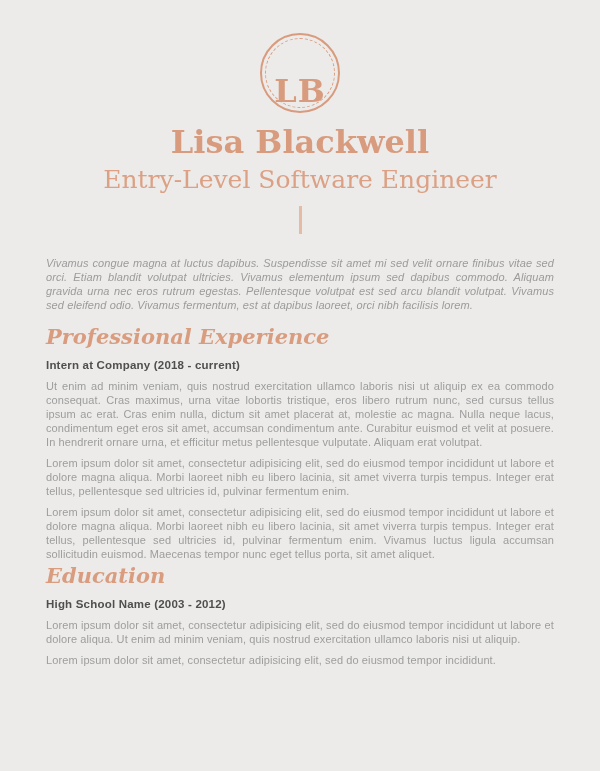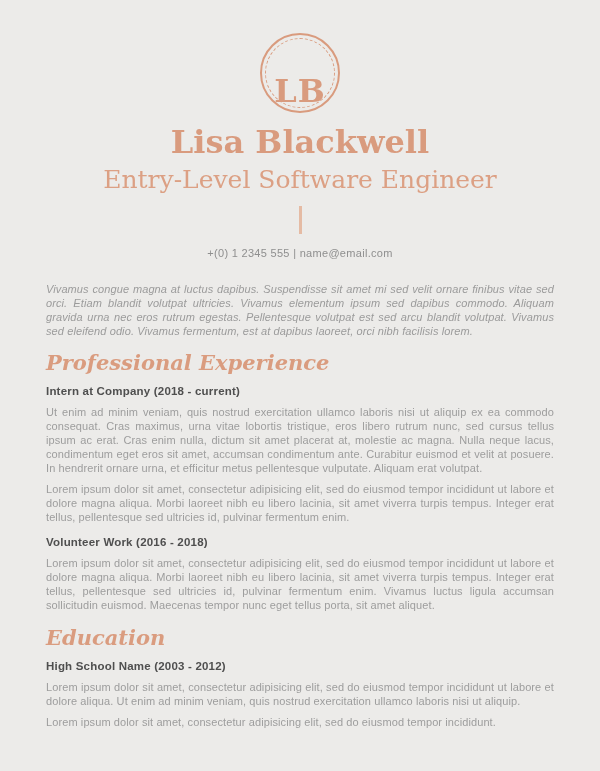--- a/index.html
+++ b/index.html
@@ -80,21 +80,21 @@
   }
   .section-heading {
     font-family: "DejaVu Serif", serif;
     font-weight: 700;
     font-style: italic;
     font-size: 21px;
     line-height: 26px;
     color: #DA9C7F;
   }
   .section-heading.first { margin-top: 12px; }
-  .section-heading.second { margin-top: 13px; }
+  .section-heading.second { margin-top: 2px; }
   .entry-title {
     margin-top: 9px;
     font-size: 11.5px;
     line-height: 13px;
     font-weight: 700;
     color: #4F4F4F;
     letter-spacing: 0.2px;
   }
   .entry-title.spaced { margin-top: 12px; }
   .entry-para {
@@ -113,36 +113,34 @@
 
   <header class="header">
     <div class="logo">
       <div class="logo-inner">
         <span class="monogram">LB</span>
       </div>
     </div>
     <h1 class="name">Lisa Blackwell</h1>
     <h2 class="job-title">Entry-Level Software Engineer</h2>
     <div class="v-divider"></div>
-    <div class="contact">+(0) 1 2345 555 | name@email.com</div>
   </header>
 
   <p class="summary">Vivamus congue magna at luctus dapibus. Suspendisse sit amet mi sed velit ornare finibus vitae sed orci. Etiam blandit volutpat ultricies. Vivamus elementum ipsum sed dapibus commodo. Aliquam gravida urna nec eros rutrum egestas. Pellentesque volutpat est sed arcu blandit volutpat. Vivamus sed eleifend odio. Vivamus fermentum, est at dapibus laoreet, orci nibh facilisis lorem.</p>
 
   <section>
     <h3 class="section-heading first">Professional Experience</h3>
 
     <div>
       <div class="entry-title">Intern at Company (2018 - current)</div>
       <p class="entry-para">Ut enim ad minim veniam, quis nostrud exercitation ullamco laboris nisi ut aliquip ex ea commodo consequat. Cras maximus, urna vitae lobortis tristique, eros libero rutrum nunc, sed cursus tellus ipsum ac erat. Cras enim nulla, dictum sit amet placerat at, molestie ac magna. Nulla neque lacus, condimentum eget eros sit amet, accumsan condimentum ante. Curabitur euismod et velit at posuere. In hendrerit ornare urna, et efficitur metus pellentesque vulputate. Aliquam erat volutpat.</p>
       <p class="entry-para">Lorem ipsum dolor sit amet, consectetur adipisicing elit, sed do eiusmod tempor incididunt ut labore et dolore magna aliqua. Morbi laoreet nibh eu libero lacinia, sit amet viverra turpis tempus. Integer erat tellus, pellentesque sed ultricies id, pulvinar fermentum enim.</p>
     </div>
 
     <div>
-      <div class="entry-title spaced">Volunteer Work (2016 - 2018)</div>
       <p class="entry-para">Lorem ipsum dolor sit amet, consectetur adipisicing elit, sed do eiusmod tempor incididunt ut labore et dolore magna aliqua. Morbi laoreet nibh eu libero lacinia, sit amet viverra turpis tempus. Integer erat tellus, pellentesque sed ultricies id, pulvinar fermentum enim. Vivamus luctus ligula accumsan sollicitudin euismod. Maecenas tempor nunc eget tellus porta, sit amet aliquet.</p>
     </div>
   </section>
 
   <section>
     <h3 class="section-heading second">Education</h3>
 
     <div>
       <div class="entry-title">High School Name (2003 - 2012)</div>
       <p class="entry-para">Lorem ipsum dolor sit amet, consectetur adipisicing elit, sed do eiusmod tempor incididunt ut labore et dolore aliqua. Ut enim ad minim veniam, quis nostrud exercitation ullamco laboris nisi ut aliquip.</p>

